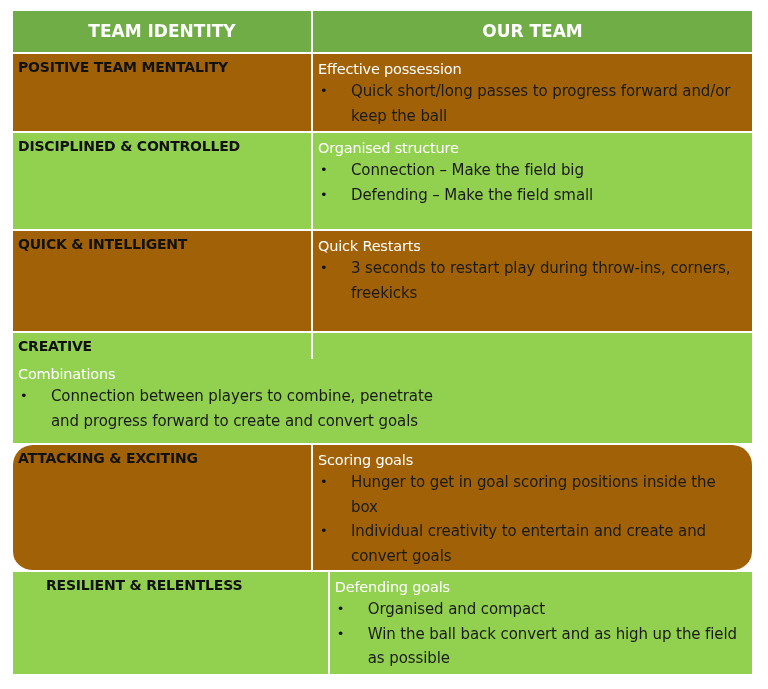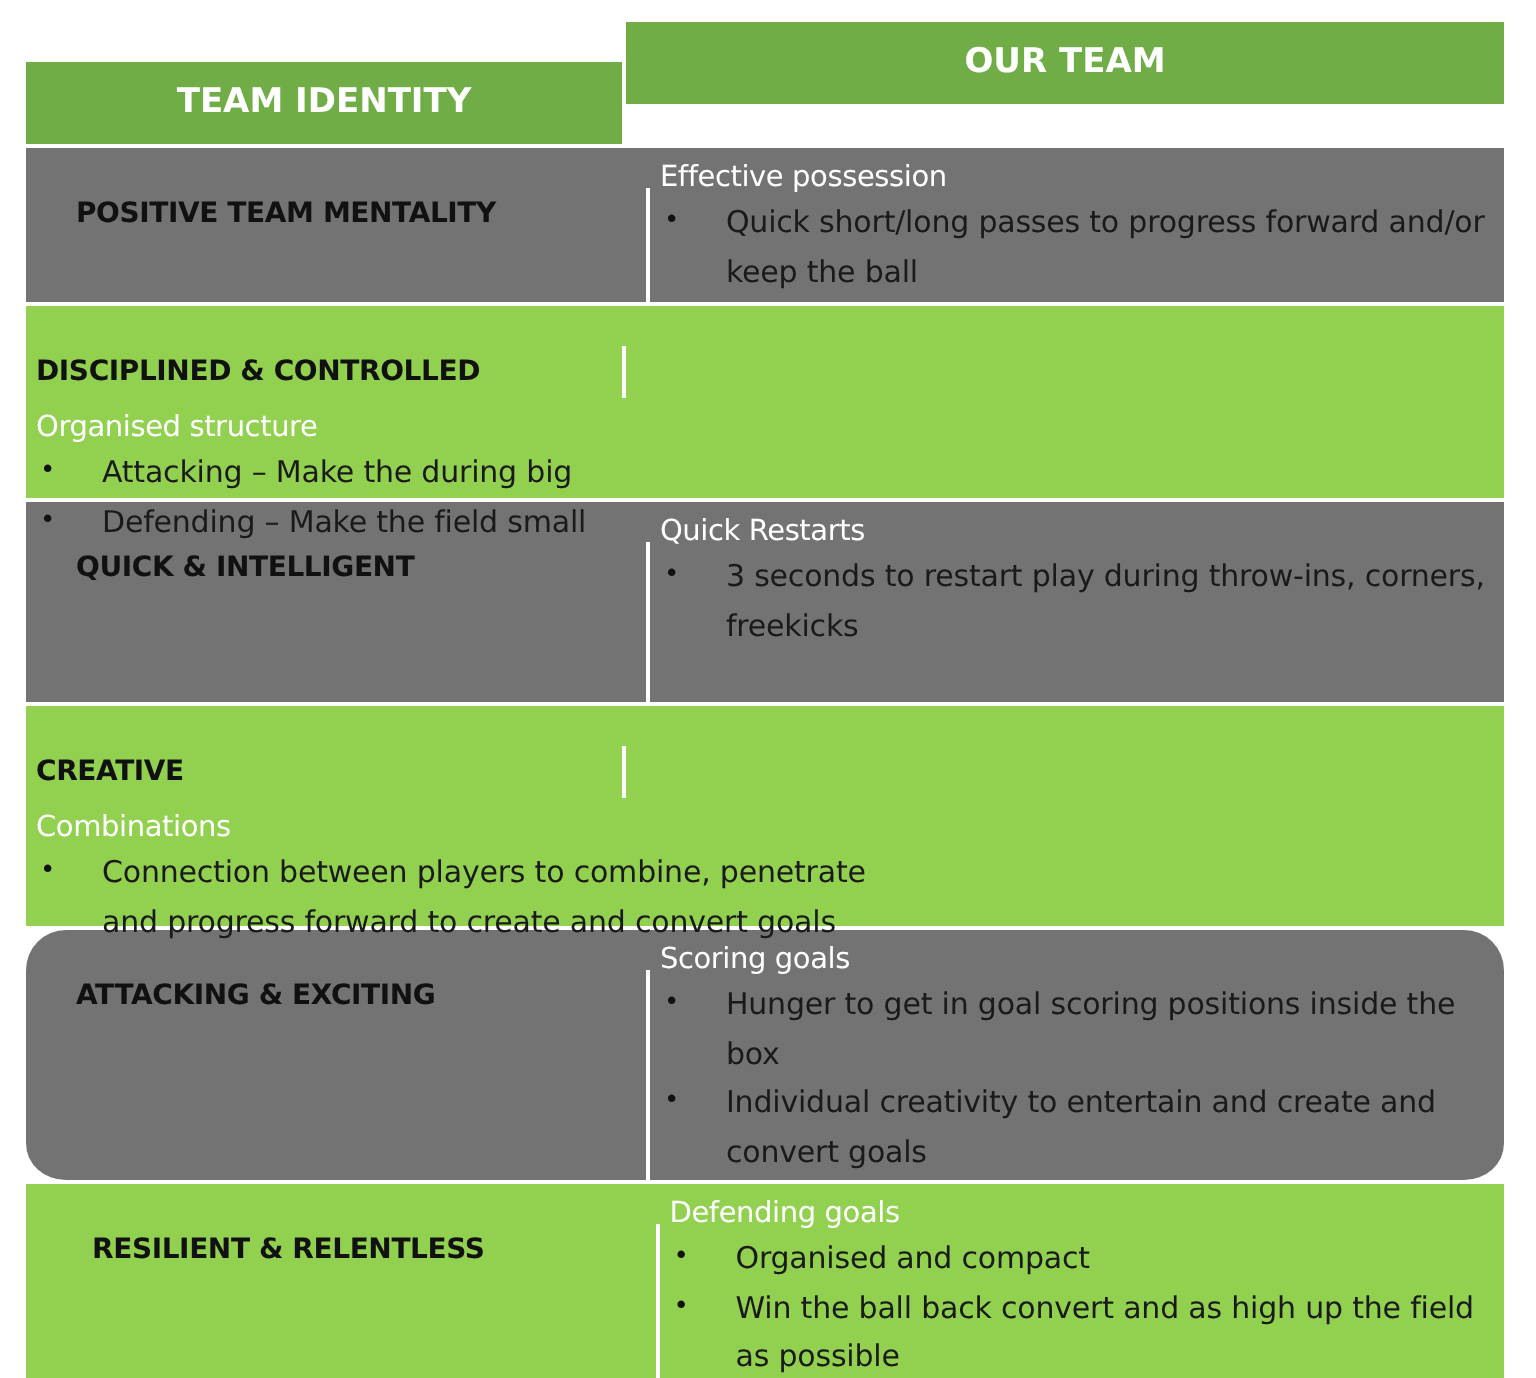--- a/index.html
+++ b/index.html
@@ -22,21 +22,20 @@
       display: flex;
       border-bottom: 2px solid #ffffff;
     }
     .cell {
       box-sizing: border-box;
       padding: 5px 5px;
     }
     .col-left {
       width: 300px;
       border-right: 2px solid #ffffff;
-      margin-top: 20px;
     }
     .col-right {
       width: 439px;
     }
     .header .cell {
       background: #70AD47;
       color: #ffffff;
       font-weight: bold;
       font-size: 17px;
       text-align: center;
@@ -71,21 +70,21 @@
     }
     ul.bullets li::before {
       content: "\2022";
       position: absolute;
       left: 2px;
       top: 0;
       font-style: normal;
       font-size: 13px;
       color: #111111;
     }
-    .light { background: #737373; padding-left: 20px; }
+    .light { background: #a16207; }
     .bright { background: #92D050; }
   </style>
 </head>
 <body>
 
 <div class="table">
 
   <div class="row header">
     <div class="cell col-left">TEAM IDENTITY</div>
     <div class="cell col-right">OUR TEAM</div>
@@ -94,26 +93,26 @@
   <div class="row light" style="height:77px;">
     <div class="cell col-left identity">POSITIVE TEAM MENTALITY</div>
     <div class="cell col-right">
       <div class="style-title">Effective possession</div>
       <ul class="bullets">
         <li>Quick short/long passes to progress forward and/or keep the ball</li>
       </ul>
     </div>
   </div>
 
-  <div class="row bright" style="height:96px;flex-direction:column;">
+  <div class="row bright" style="height:96px;">
     <div class="cell col-left identity">DISCIPLINED &amp; CONTROLLED</div>
     <div class="cell col-right">
       <div class="style-title">Organised structure</div>
       <ul class="bullets">
-        <li>Attacking – Make the during big</li>
+        <li>Connection – Make the field big</li>
         <li>Defending – Make the field small</li>
       </ul>
     </div>
   </div>
 
   <div class="row light" style="height:100px;">
     <div class="cell col-left identity">QUICK &amp; INTELLIGENT</div>
     <div class="cell col-right">
       <div class="style-title">Quick Restarts</div>
       <ul class="bullets">

